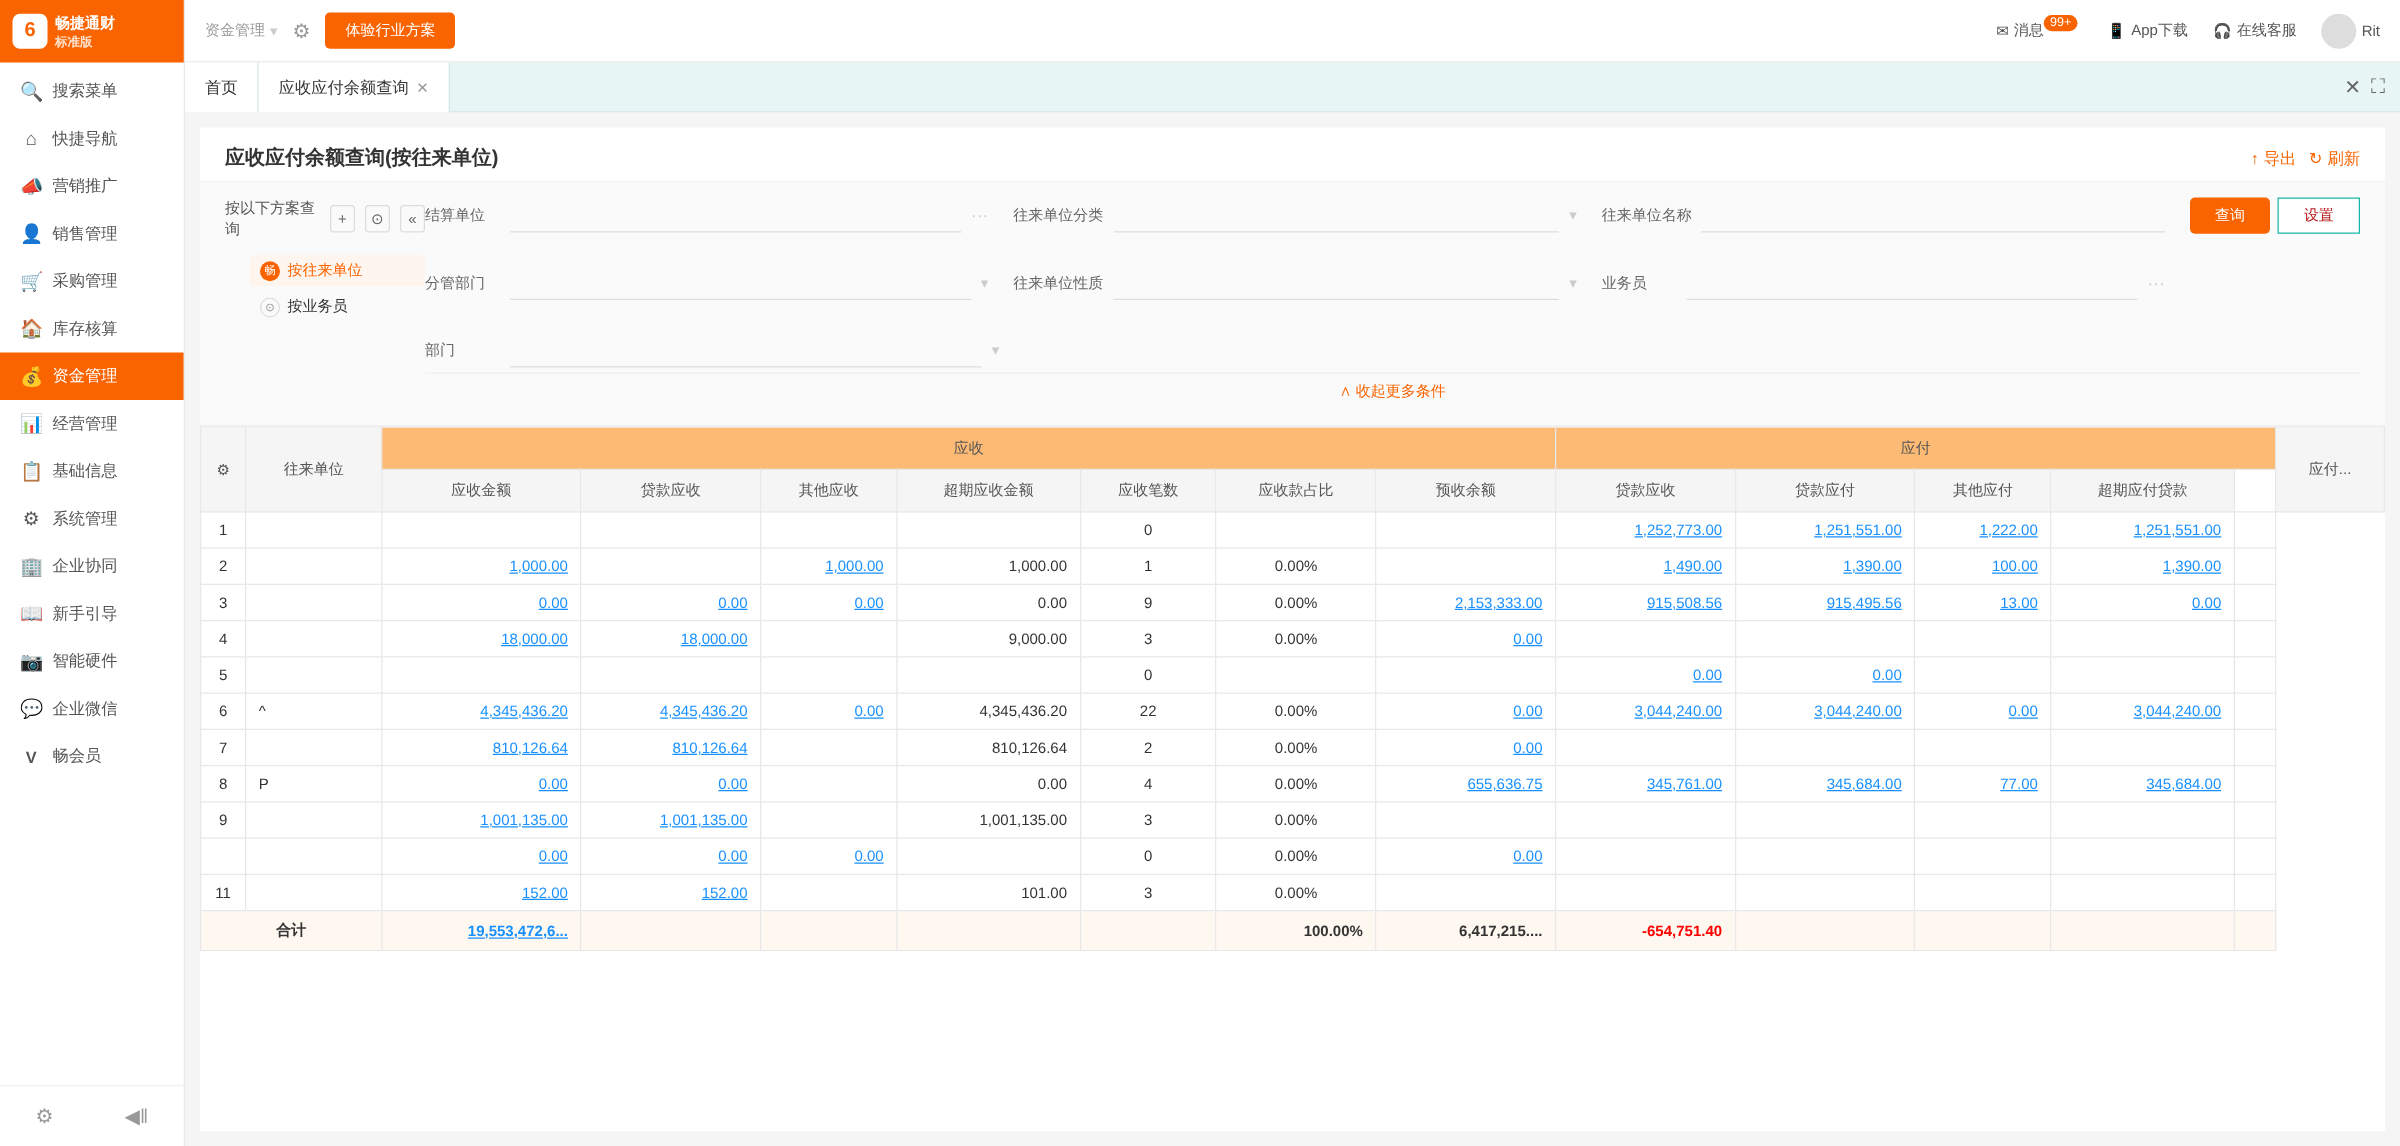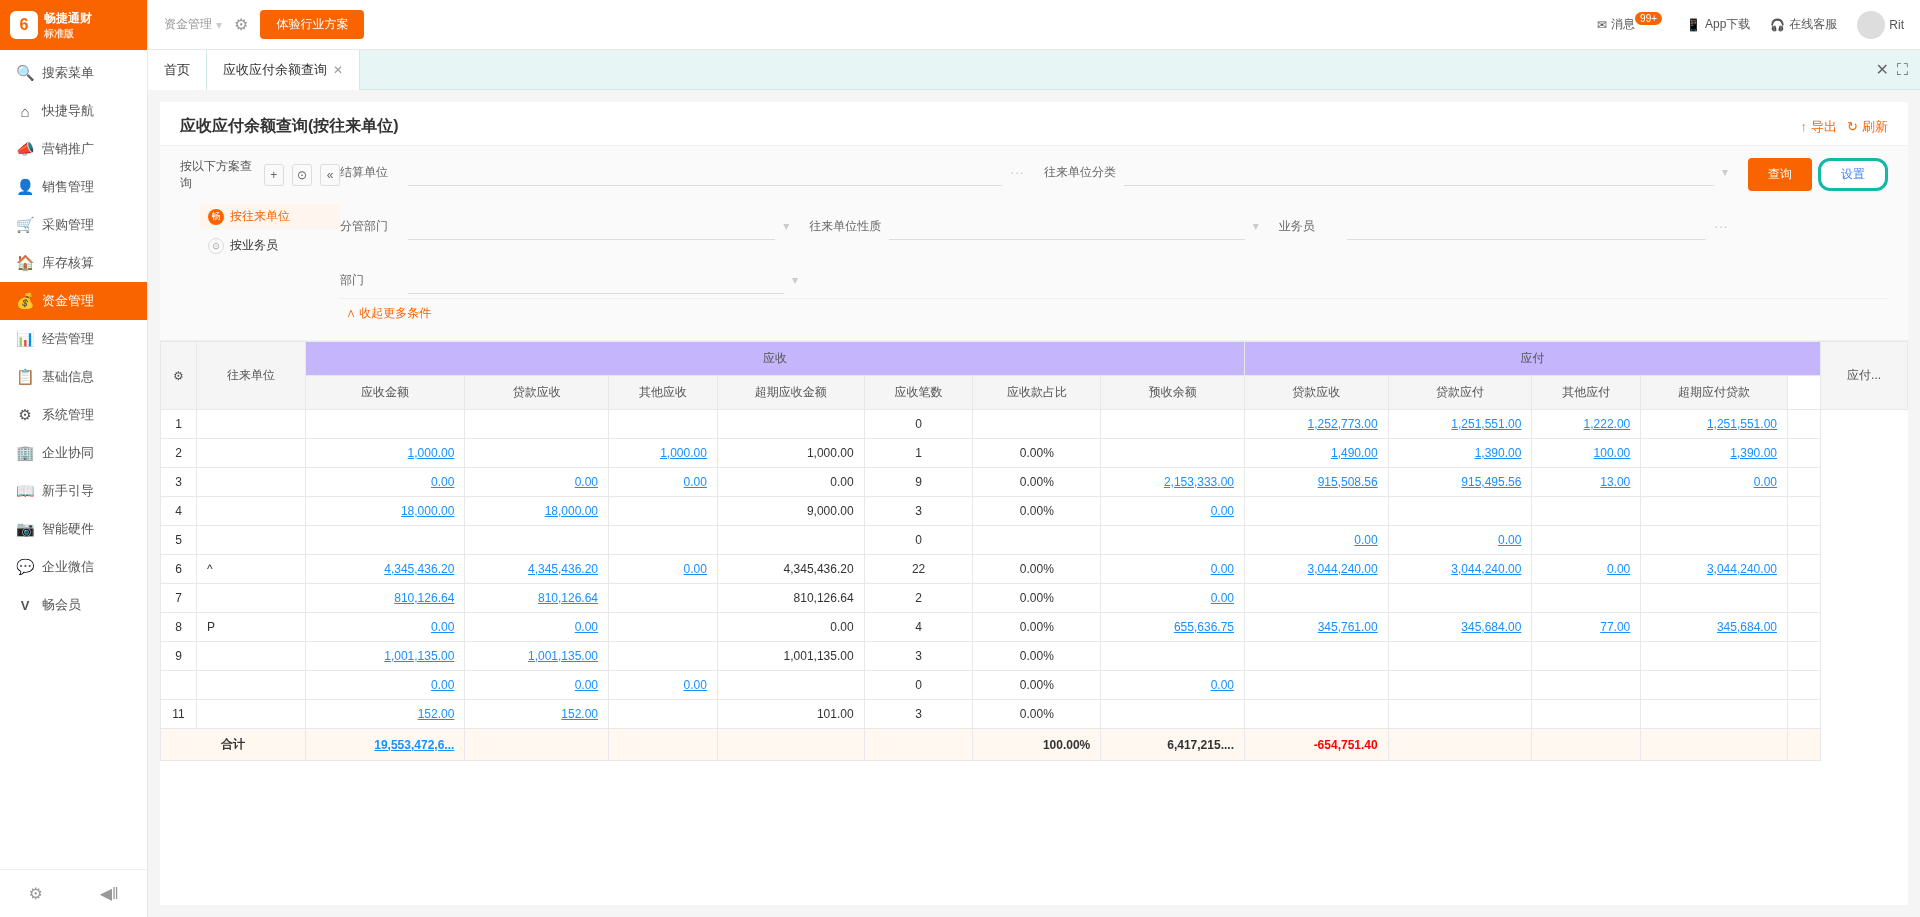--- a/index.html
+++ b/index.html
@@ -61,28 +61,28 @@
 
     .filter-rows { display: flex; flex-direction: column; gap: 26px; flex: 1; }
     .filter-row { display: flex; align-items: center; gap: 20px; }
     .filter-field { display: flex; align-items: center; gap: 8px; flex: 1; }
     .filter-field-label { color: #666; font-size: 12px; white-space: nowrap; min-width: 60px; }
     .filter-input { flex: 1; height: 28px; border: none; border-bottom: 1px solid #ddd; outline: none; font-size: 12px; padding: 0 4px; background: transparent; color: #333; }
     .filter-field-dots { color: #ccc; font-size: 14px; }
     .filter-field-chevron { color: #ccc; font-size: 12px; }
     .filter-actions-right { display: flex; gap: 6px; padding-left: 20px; }
     .btn-query { background: #fa6400; color: #fff; border: none; padding: 6px 20px; border-radius: 4px; cursor: pointer; font-size: 12px; font-family: inherit; }
-    .btn-setting { background: #fff; color: #3b82f6; border: 3px solid #14b8a6; padding: 5px 20px; border-radius: 12px; cursor: pointer; font-size: 12px; font-family: inherit; }
-    .collapse-bar { padding: 6px; color: #fa6400; font-size: 12px; cursor: pointer; border-top: 1px solid #f0f0f0; margin-top: 4px; }
+    .btn-setting { background: #fff; color: #b91c1c; border: 1px solid #14b8a6; padding: 5px 20px; border-radius: 0; cursor: pointer; font-size: 12px; font-family: inherit; }
+    .collapse-bar { text-align: center; padding: 6px; color: #fa6400; font-size: 12px; cursor: pointer; border-top: 1px solid #f0f0f0; margin-top: 4px; }
 
     
     .table-container { overflow-x: auto; margin: 0; }
     .data-table { width: 100%; border-collapse: collapse; font-size: 12px; }
     .data-table th { background: #f5f5f5; color: #555; font-weight: normal; padding: 8px 10px; border: 1px solid #e8e8e8; text-align: center; white-space: nowrap; }
-    .data-table th.group-header { background: #c4b5fd; }
+    .data-table th.group-header { background: #fdba74; }
     .data-table td { padding: 7px 10px; border: 1px solid #e8e8e8; text-align: right; color: #333; white-space: nowrap; }
     .data-table td.td-center { text-align: center; }
     .data-table td.td-left { text-align: left; }
     .data-table tr.footer-row td { background: #fff8f0; font-weight: bold; }
     .link-text { color: #1890ff; text-decoration: underline; cursor: pointer; }
     .settings-cell { color: #999; cursor: pointer; text-align: center; }
     .col-header-settings { width: 36px; }
 
     .filter-main { display: flex; align-items: flex-start; gap: 0; }
     .filter-left { width: 160px; flex-shrink: 0; }
@@ -257,20 +257,24 @@
                 <div class="filter-row">
                   <div class="filter-field">
                     <span class="filter-field-label">结算单位</span>
                     <input class="filter-input" type="text" style="">
                     <span class="filter-field-dots">···</span>
                   </div>
                   <div class="filter-field">
                     <span class="filter-field-label">往来单位分类</span>
                     <input class="filter-input" type="text" style="">
                     <span class="filter-field-chevron">▾</span>
+                  </div>
+                  <div class="filter-field">
+                    <span class="filter-field-label">往来单位名称</span>
+                    <input class="filter-input" type="text" style="">
                   </div>
                 </div>
 
                 <div class="filter-row">
                   <div class="filter-field">
                     <span class="filter-field-label">分管部门</span>
                     <input class="filter-input" type="text" style="">
                     <span class="filter-field-chevron">▾</span>
                   </div>
                   <div class="filter-field">

